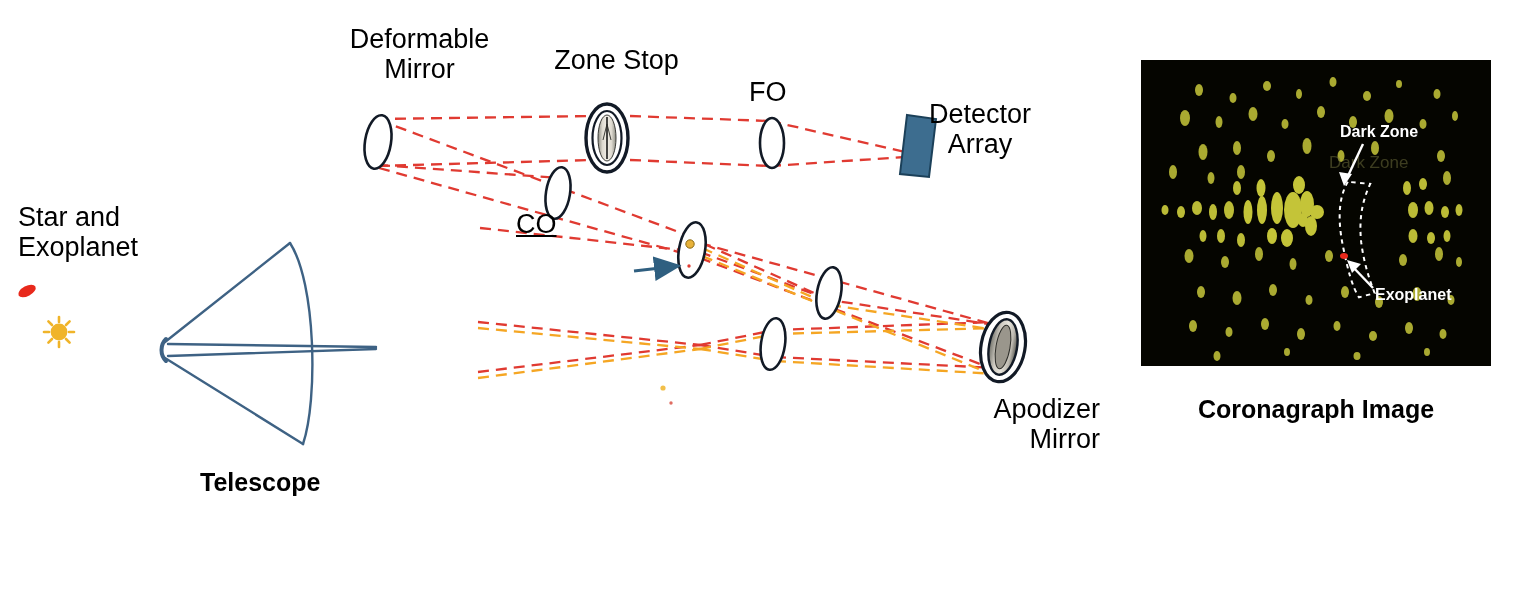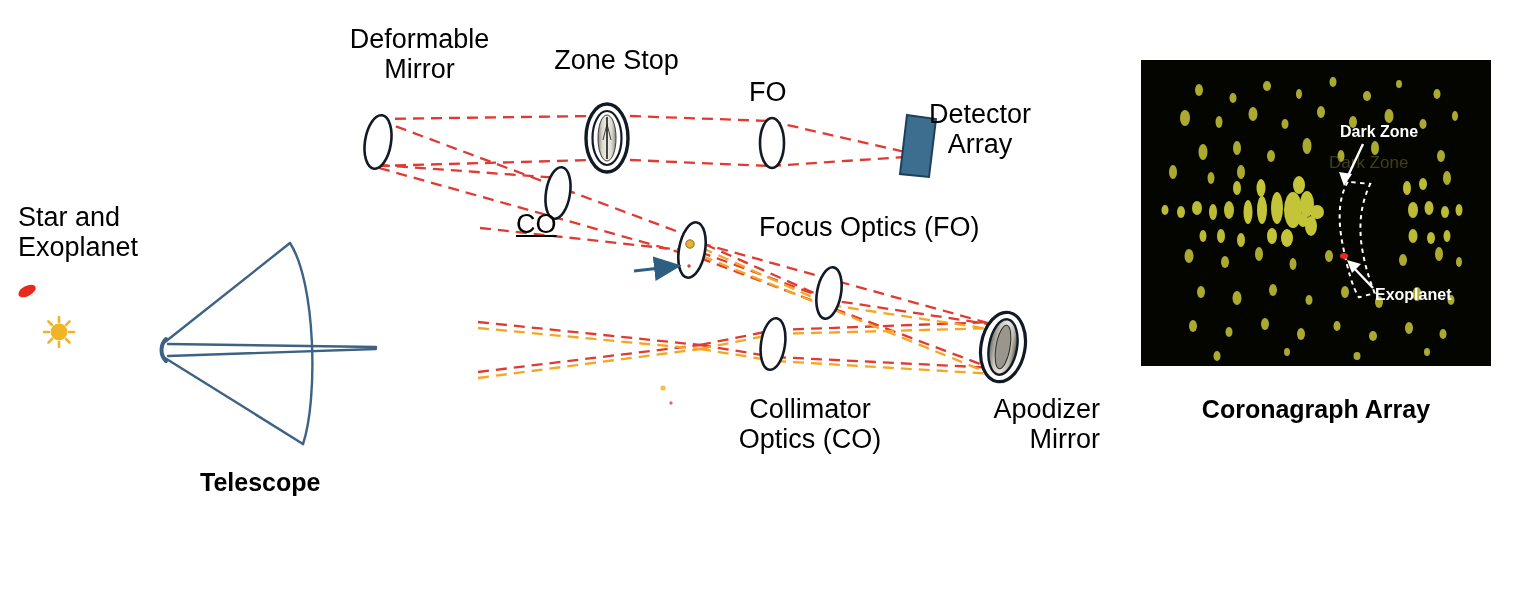--- a/index.html
+++ b/index.html
@@ -216,28 +216,26 @@
 
   <div class="lbl lbl-reg ctr" style="left:549px; top:45px; width:135px;">Zone Stop</div>
 
   <div class="lbl lbl-reg" style="left:749px; top:77px;">FO</div>
 
   <div class="lbl lbl-reg ctr" style="left:918px; top:88px; width:124px;margin-top:11px;">Detector<br>Array</div>
 
   <div class="lbl lbl-reg" style="left:516px; top:209px;text-decoration:underline;">CO</div>
 
 
-  <div class="lbl lbl-reg" style="left:759px; top:212px;">Focus Optics (FO)</div>
-
-  <div class="lbl lbl-reg ctr" style="left:720px; top:394px; width:180px;">Collimator<br>Optics (CO)</div>
+
 
   <div class="lbl lbl-reg ctr" style="left:960px; top:394px; width:140px;text-align:right;">Apodizer<br>Mirror</div>
 
 
-  <div class="lbl lbl-bold ctr" style="left:1141px; top:395px; width:350px;">Coronagraph Array</div>
+  <div class="lbl lbl-bold ctr" style="left:1141px; top:395px; width:350px;">Coronagraph Image</div>
 
   <div id="corono-img" style="left:1141px; top:60px; width:350px; height:306px;">
     <svg width="350" height="306" viewBox="0 0 350 306">
       <rect x="0" y="0" width="350" height="306" fill="#050500"></rect>
 
       <g fill="#cfcf3c">
 
         <g opacity="0.95">
           <ellipse cx="152" cy="150" rx="9" ry="18"></ellipse>
           <ellipse cx="136" cy="148" rx="6" ry="16"></ellipse>

